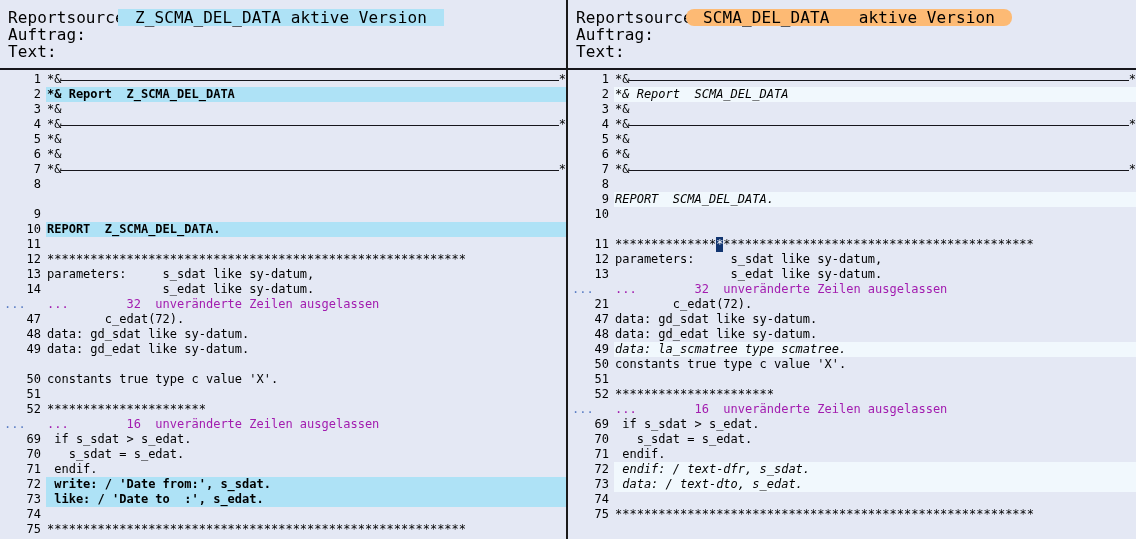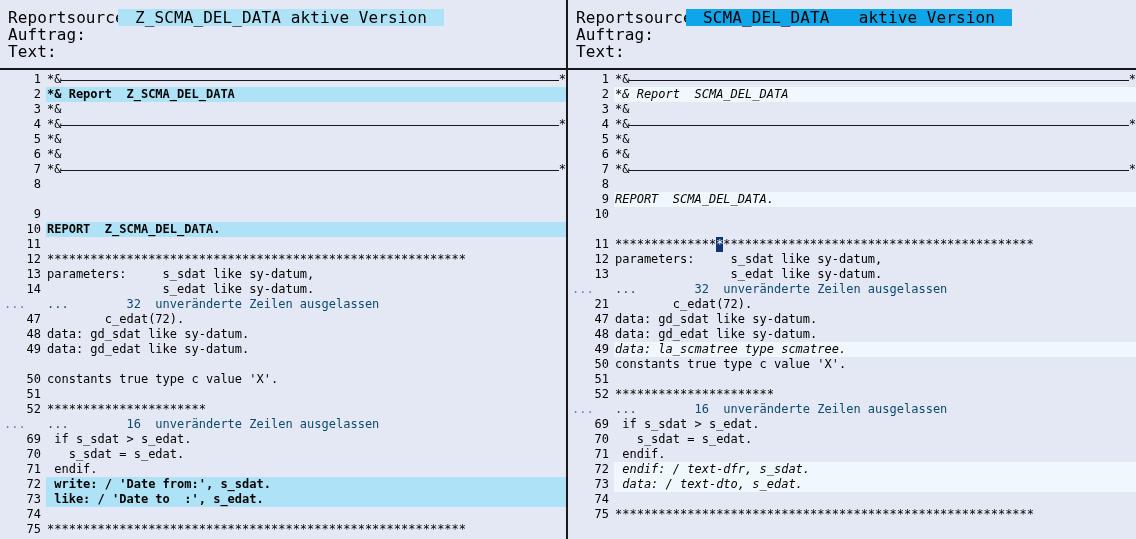--- a/index.html
+++ b/index.html
@@ -55,21 +55,21 @@
     display: inline-block;
     width: 110px;
     flex: 0 0 110px;
   }
   .hdr-value {
     display: inline-block;
     padding: 0 17px;
     white-space: pre;
   }
   .hl-strong { background: #aee2f6; }
-  .hl-faint  { background: #0ea5e9; }
+  .hl-faint  { background: #fdba74; border-radius: 8px; }
 
   
   .code-area {
     position: relative;
     padding-top: 2px;
     height: 467px;
     overflow: hidden;
     background: #e4e8f4;
   }
   .code-line {
@@ -100,21 +100,21 @@
     flex: 1 1 auto;
     white-space: pre;
     overflow: hidden;
     padding-left: 1px;
     min-width: 0;
   }
   .code-line.changed .src { background: #aee2f6; font-weight: bold; }
   .code-line.changed .ln  { background: transparent; }
   .code-line.inserted .src { background: #f1f8fd; font-style: italic; }
   .code-line.blank { height: 15px; }
-  .code-line.omit .src { color: #0c4a6e; }
+  .code-line.omit .src { color: #a21caf; }
   .code-line.omit { height: 15px; }
 
   
   .rule-line .src {
     display: flex;
     align-items: center;
     width: 100%;
   }
   .rule-line .rule-pre,
   .rule-line .rule-post { flex: 0 0 auto; white-space: pre; }

